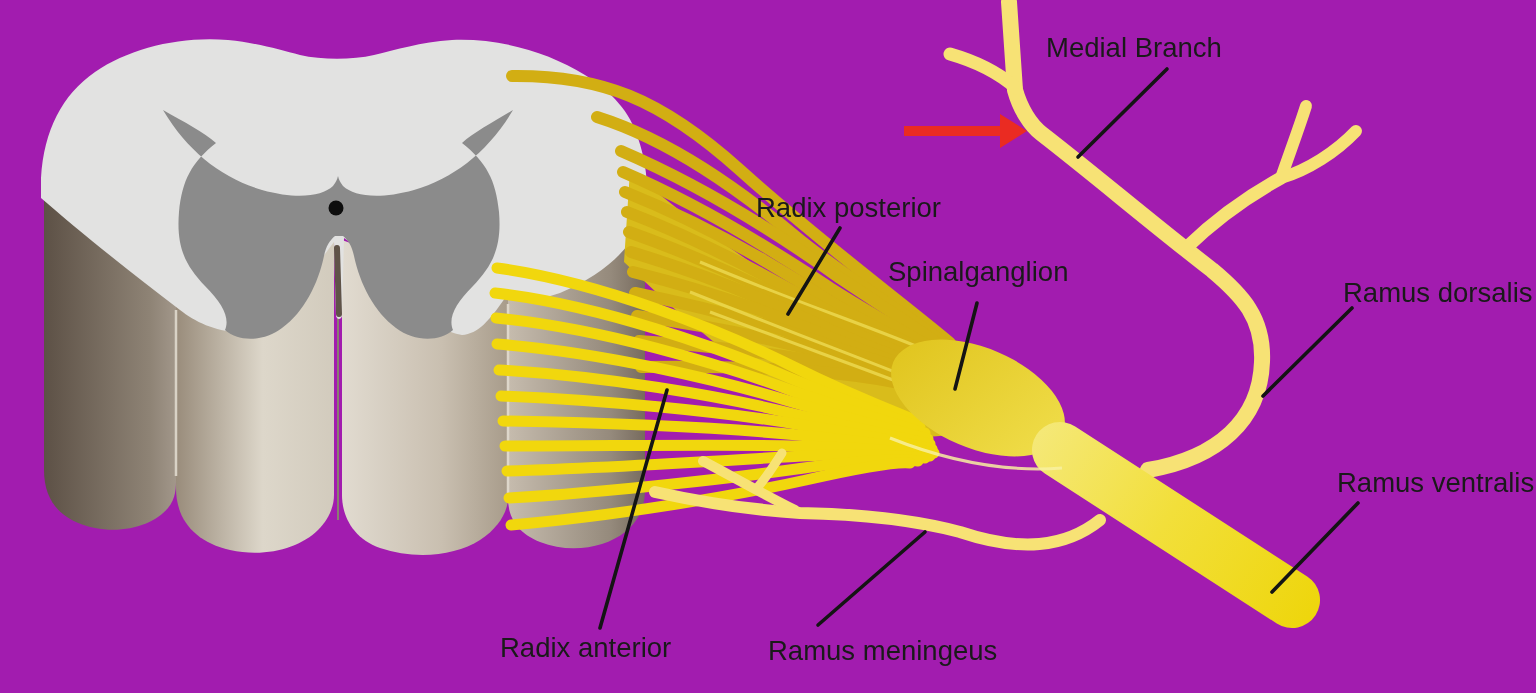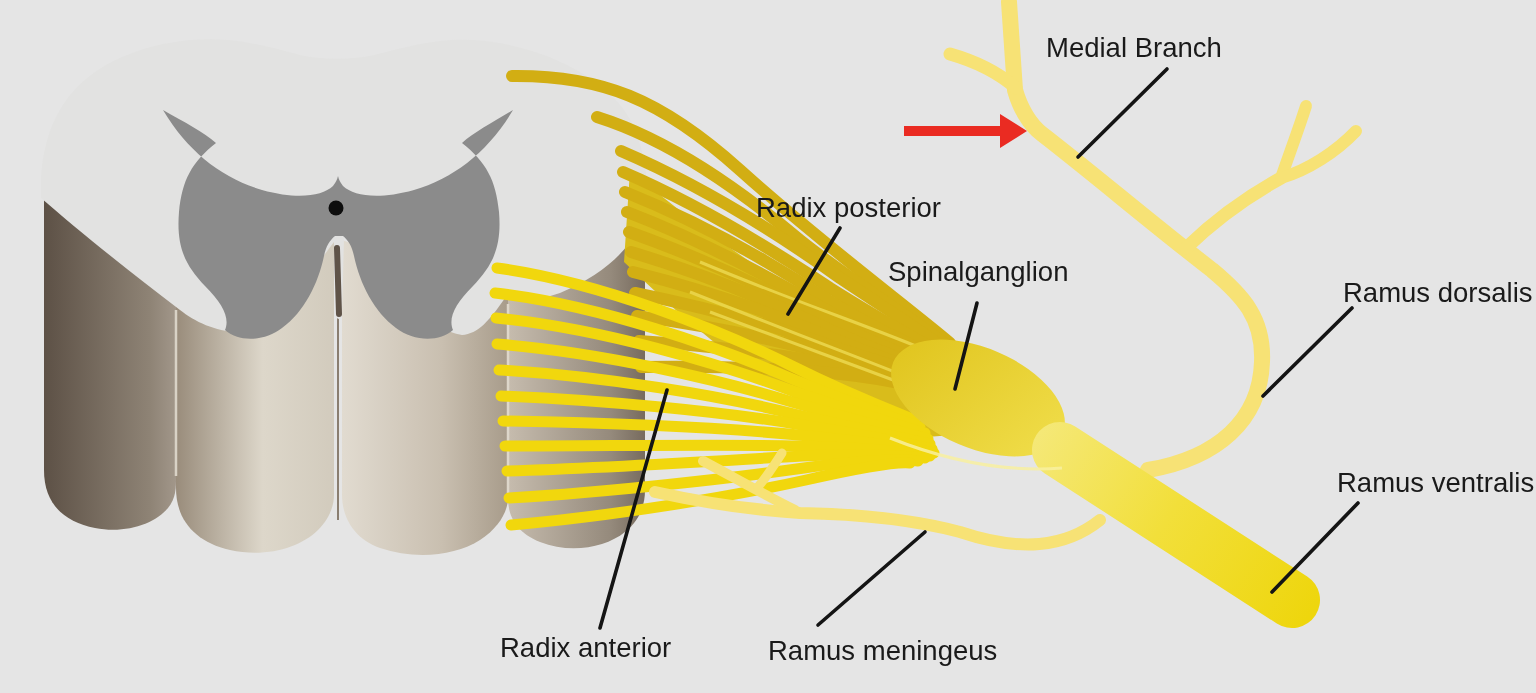--- a/index.html
+++ b/index.html
@@ -1,16 +1,16 @@
 <!DOCTYPE html>
 <html><head>
 <meta charset="utf-8">
 <style>
   html,body{margin:0;padding:0;background:#fff;}
-  .stage{position:relative;width:1536px;height:693px;overflow:hidden;background:#e5e5e5;
+  .stage{position:relative;width:1536px;height:693px;overflow:hidden;background:#a21caf;
          font-family:"Liberation Sans", sans-serif;}
   .stage svg{position:absolute;left:0;top:0;display:block;}
   text.lbl{font-family:"Liberation Sans", sans-serif;font-size:27.5px;}
 </style>
 </head>
 <body>
 
 <div class="stage">
 <svg width="1536" height="693" viewBox="0 0 1536 693">
   <defs>

